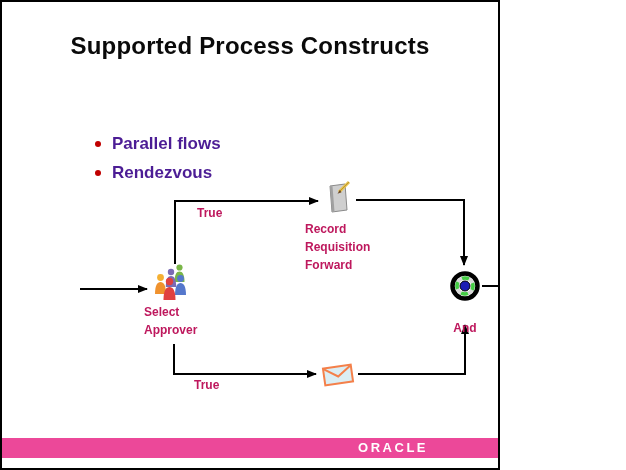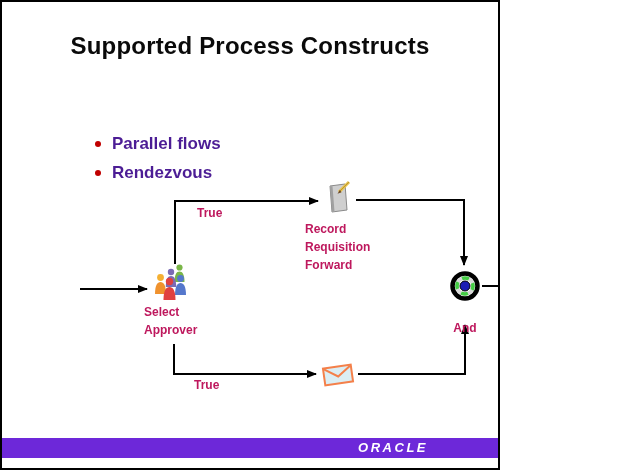--- a/index.html
+++ b/index.html
@@ -72,22 +72,21 @@
   .icon-people   { left: 151px; top: 261px; width: 36px; height: 40px; }
   .icon-document { left: 322px; top: 177px; width: 30px; height: 37px; }
   .icon-envelope { left: 318px; top: 359px; width: 36px; height: 28px; }
   .icon-and      { left: 448px; top: 269px; width: 30px; height: 30px; }
   .footer-bar {
     position: absolute;
     left: 0;
     top: 436px;
     width: 100%;
     height: 20px;
-    background: #6d28d9;
-    font-style: italic;
+    background: #ec4899;
   }
   .footer-brand {
     position: absolute;
     right: 70px;
     top: 2px;
     color: #ffffff;
     font-size: 13px;
     font-weight: bold;
     letter-spacing: 2.5px;
   }

